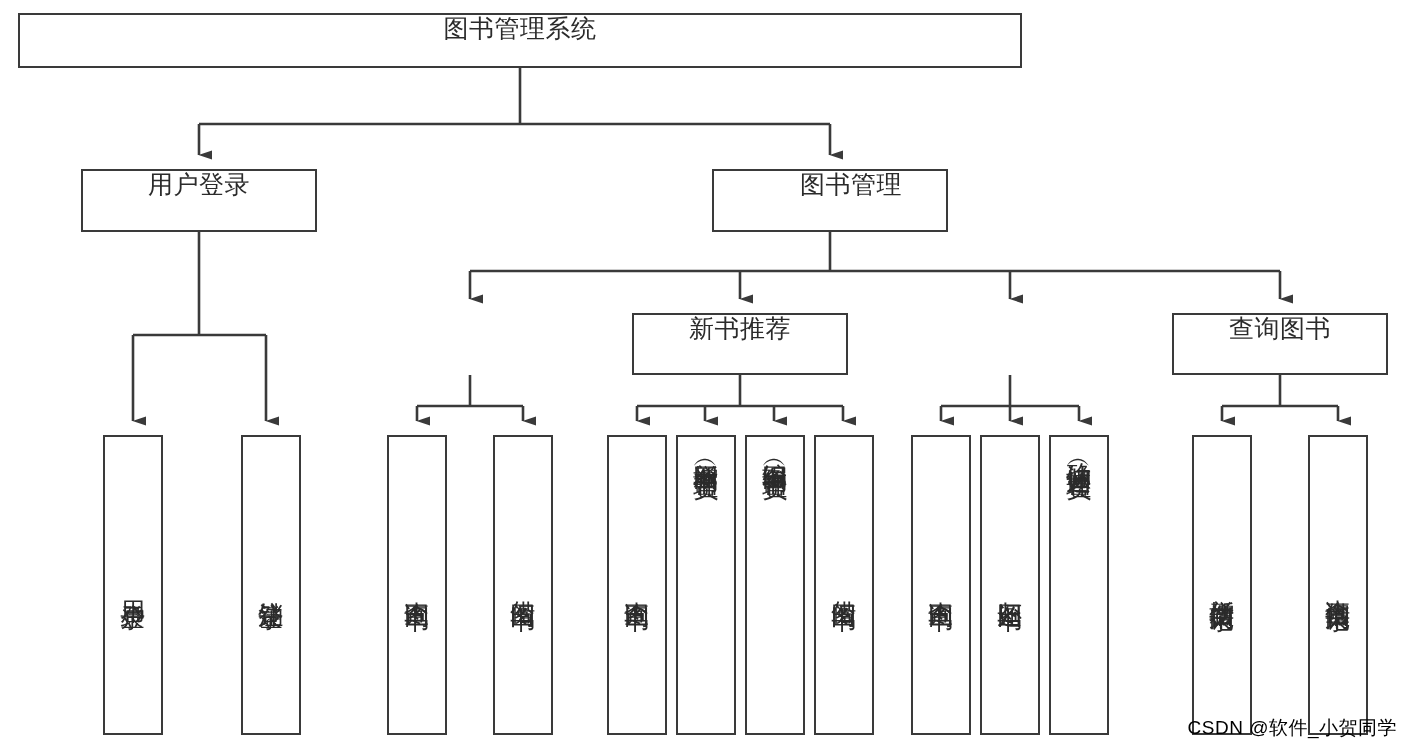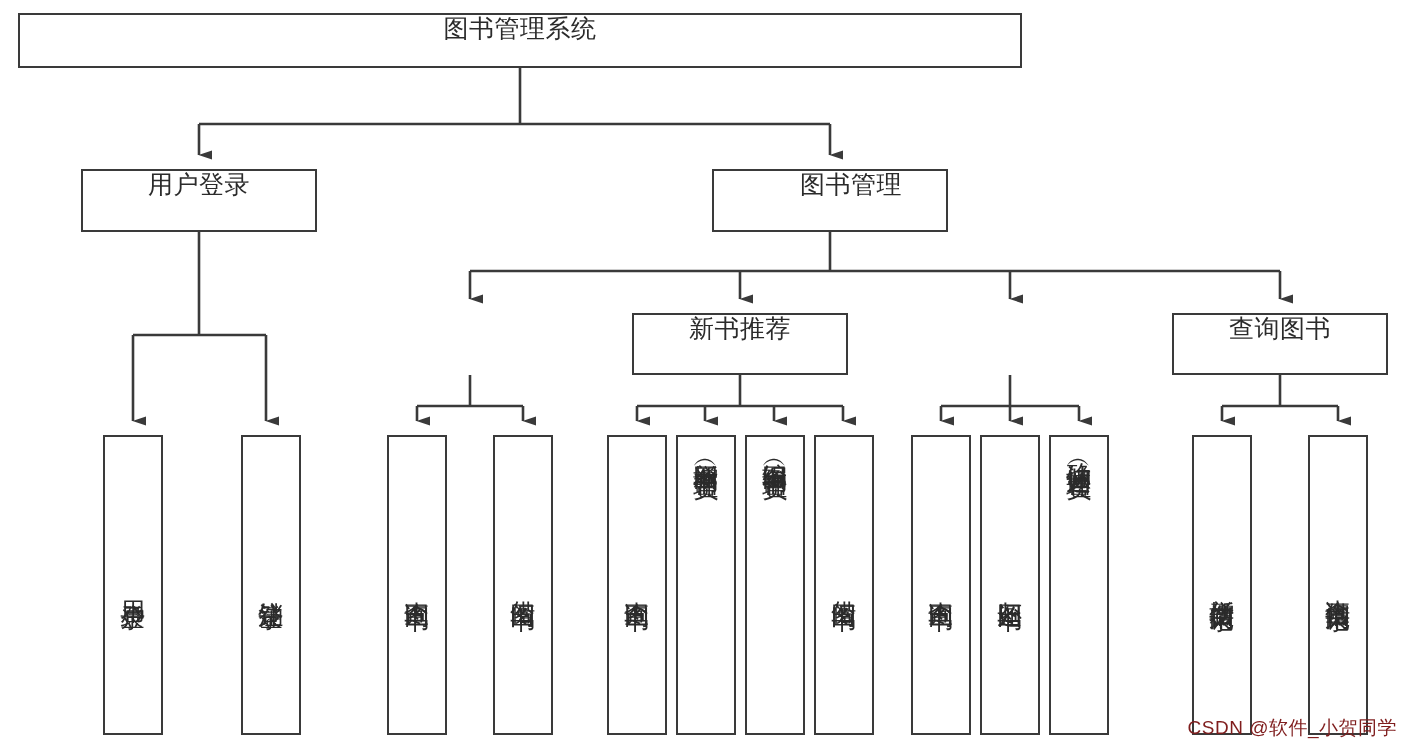--- a/index.html
+++ b/index.html
@@ -65,21 +65,21 @@
   .vwrap.top {
     align-items: flex-start;
     padding-top: 6px;
     box-sizing: border-box;
   }
   .watermark {
     position: absolute;
     right: 8px;
     bottom: 6px;
     font-size: 19px;
-    color: #7f1d1d;
+    color: #000000;
     z-index: 9;
     white-space: nowrap;
     letter-spacing: 0.5px;
   }
 </style>
 </head>
 <body>
 
 <div id="canvas">
 

